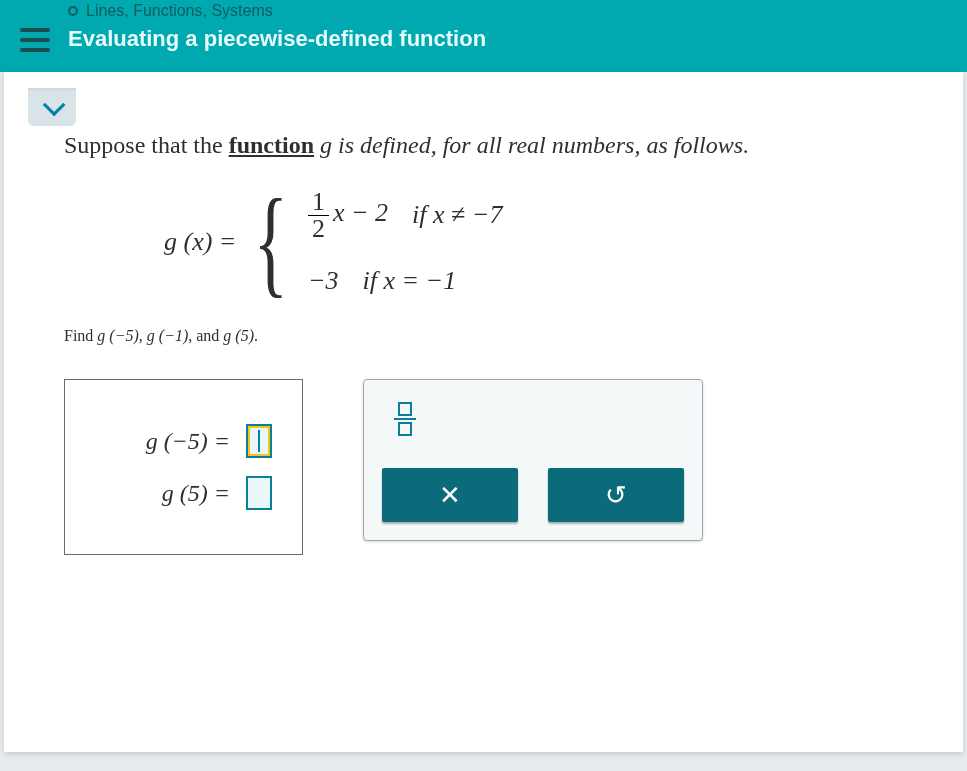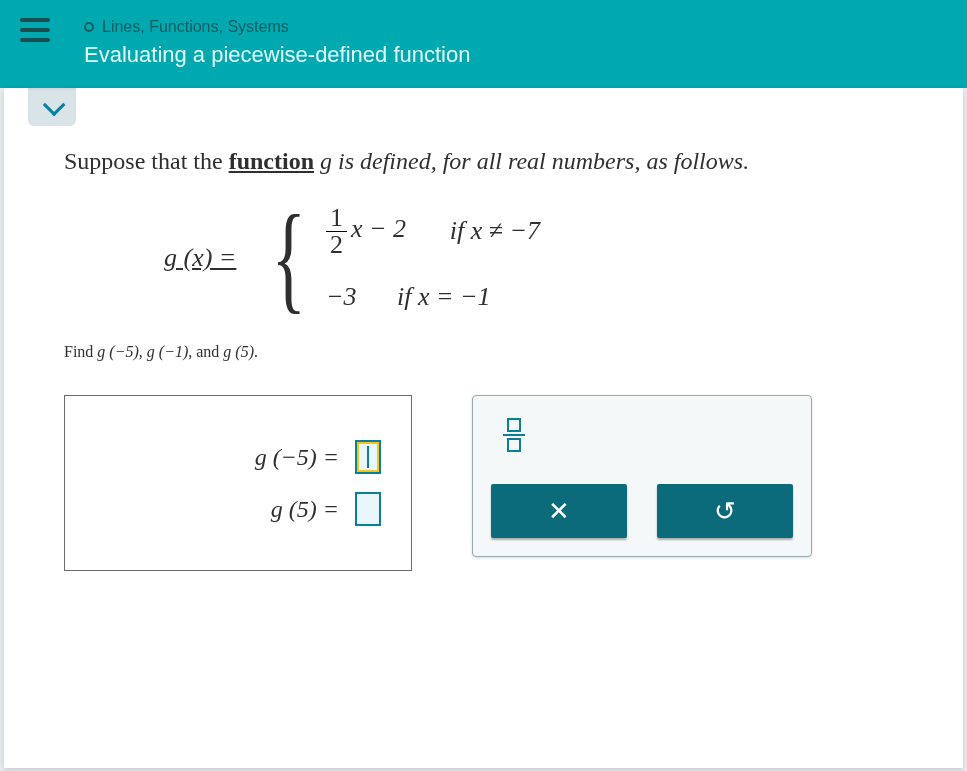--- a/index.html
+++ b/index.html
@@ -5,24 +5,24 @@
   * { box-sizing: border-box; margin: 0; padding: 0; }
   body {
     font-family: Georgia, serif;
     background: #e8ecef;
     width: 967px;
     height: 771px;
     overflow: hidden;
   }
   .header {
     background: #00a8b0;
-    padding: 18px 20px 20px 20px;
-    display: flex;
-    align-items: flex-start;
-    gap: 34px;
+    padding: 2px 20px 20px 20px;
+    display: flex;
+    align-items: flex-end;
+    gap: 18px;
   }
   .hamburger {
     width: 30px;
     height: 24px;
     display: flex;
     flex-direction: column;
     justify-content: space-between;
     cursor: pointer;
   }
   .hamburger span {
@@ -42,21 +42,21 @@
     margin-bottom: 6px;
   }
   .bullet {
     width: 10px; height: 10px; border-radius: 50%;
     border: 2px solid #0f5d5f; display: inline-block;
   }
   .subtitle {
     font-family: Arial, sans-serif;
     font-size: 22px;
     color: #e6fbfc;
-    font-weight: 400;
+    font-weight: 700;
   }
   .expander-tab {
     position: absolute;
     top: 88px; left: 28px;
     width: 48px; height: 38px;
     background: #d9e4e8;
     border-radius: 0 0 6px 6px;
     display: flex; align-items: center; justify-content: center;
     cursor: pointer;
     box-shadow: inset 0 2px 2px rgba(0,0,0,.05);
@@ -77,29 +77,29 @@
   }
   .prompt-line {
     font-size: 24px;
     margin-bottom: 28px;
   }
   .prompt-line .linkish {
     text-decoration: underline;
     color: #2f2f2f;
     font-weight: bold;
   }
-  .math-italic { font-style: italic; font-family: 'Times New Roman', serif; text-align: right; }
+  .math-italic { font-style: italic; font-family: 'Times New Roman', serif; }
   .piecewise {
     display: flex;
     align-items: center;
     margin: 10px 0 30px 100px;
     font-size: 26px;
     font-family: 'Times New Roman', serif;
   }
-  .piecewise .lhs { margin-right: 20px; text-decoration: underline; }
+  .piecewise .lhs { margin-right: 2px; }
   .brace {
     font-size: 120px;
     line-height: 110px;
     font-weight: 300;
     margin: 0 8px 0 4px;
     transform: scaleX(0.6);
   }
   .cases { display: flex; flex-direction: column; gap: 24px; }
   .case-row { display: flex; align-items: center; gap: 24px; }
   .frac {
@@ -111,21 +111,21 @@
   .cond { min-width: 110px; }
   .find-line { font-size: 16px; margin: 18px 0 34px 0; }
   .workarea {
     display: flex;
     gap: 60px;
     align-items: flex-start;
   }
   .answer-box {
     border: 1.5px solid #6b6b6b;
     padding: 26px 30px 26px 30px;
-    width: 348px;
+    width: 239px;
   }
   .answer-row {
     display: flex;
     align-items: center;
     font-family: 'Times New Roman', serif;
     font-size: 24px;
     margin: 18px 0;
     gap: 10px;
     justify-content: flex-end;
   }

